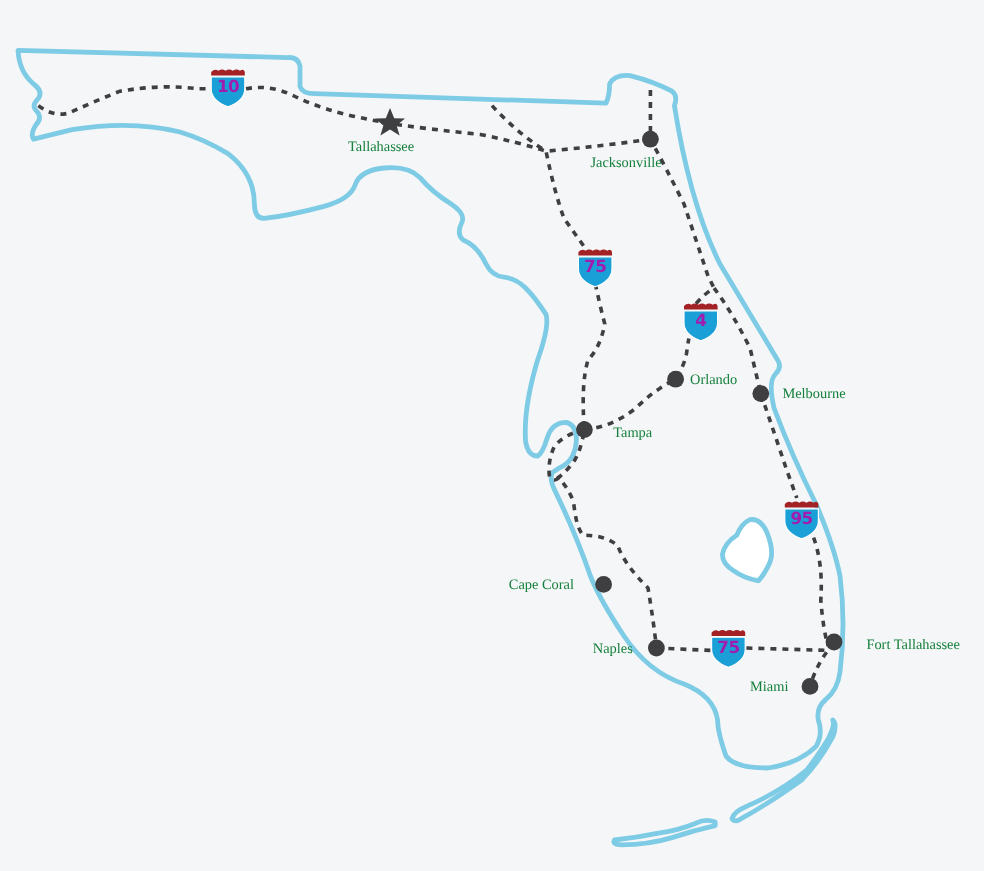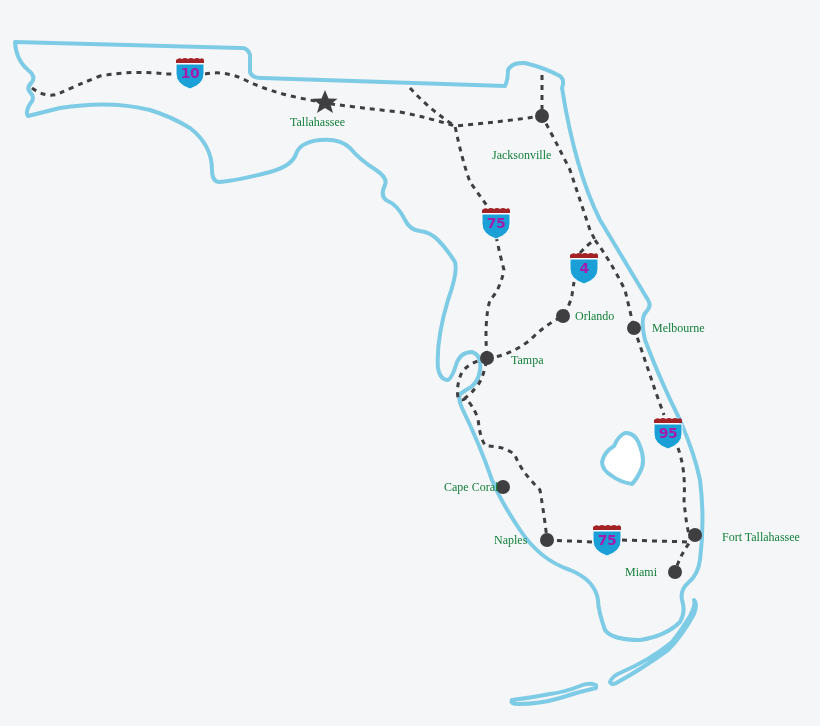--- a/index.html
+++ b/index.html
@@ -131,25 +131,25 @@
     <circle class="city-dot" cx="487" cy="358" r="7"></circle>
     <circle class="city-dot" cx="503" cy="487" r="7"></circle>
     <circle class="city-dot" cx="547" cy="540" r="7"></circle>
     <circle class="city-dot" cx="695" cy="535" r="7"></circle>
     <circle class="city-dot" cx="675" cy="572" r="7"></circle>
 
     <polygon fill="#3f3f41" points="325,90 328.5,98.5 337.5,98.8 330.5,104.5 333,113 325,108 317,113 319.5,104.5 312.5,98.8 321.5,98.5"></polygon>
   </svg>
 
   <div class="label" style="left:290px;top:115px;">Tallahassee</div>
-  <div class="label" style="left:492px;top:128px;margin-top:20px;">Jacksonville</div>
+  <div class="label" style="left:492px;top:128px;">Jacksonville</div>
   <div class="label" style="left:575px;top:309px;text-align:center;">Orlando</div>
   <div class="label" style="left:652px;top:321px;">Melbourne</div>
   <div class="label" style="left:501px;top:353px;margin-left:10px;">Tampa</div>
-  <div class="label" style="left:444px;top:480px;">Cape Coral</div>
+  <div class="label" style="left:424px;top:480px;">Cape Coral</div>
   <div class="label" style="left:494px;top:533px;">Naples</div>
   <div class="label" style="left:722px;top:530px;">Fort Tallahassee</div>
   <div class="label" style="left:625px;top:565px;">Miami</div>
 
   <div class="shield" style="left:175px;top:56px;">
     <svg viewBox="0 0 30 34">
       <path d="M1,4 Q4,1 7,3 Q10,1 13,3 Q16,1 19,3 Q22,1 25,3 Q28,1 29,4 L29,7 L1,7 Z" fill="#a32226"></path>
       <path d="M1,8 L29,8 L29,18 Q29,28 15,33 Q1,28 1,18 Z" fill="#1a9fd6" stroke="#ffffff" stroke-width="1"></path>
     </svg>
     <div class="shield-num">10</div>

